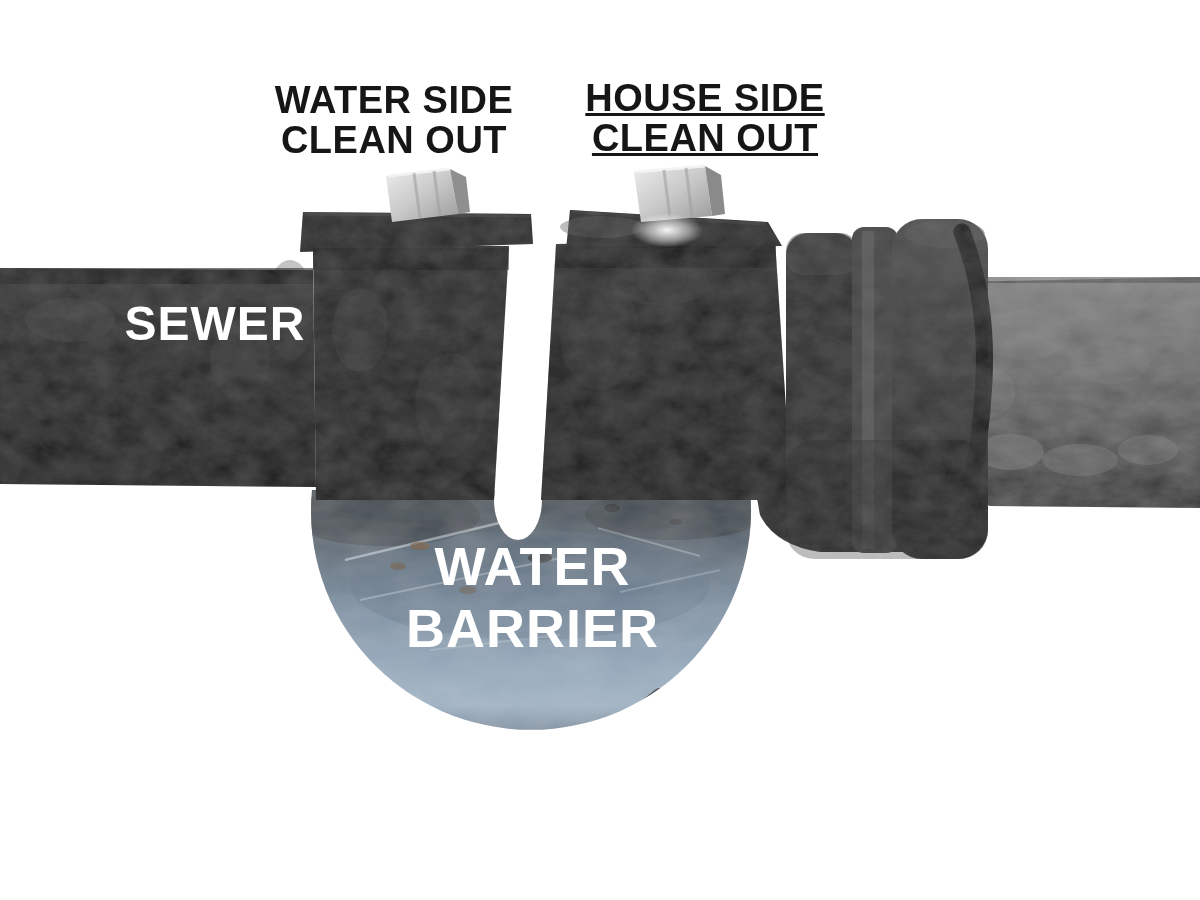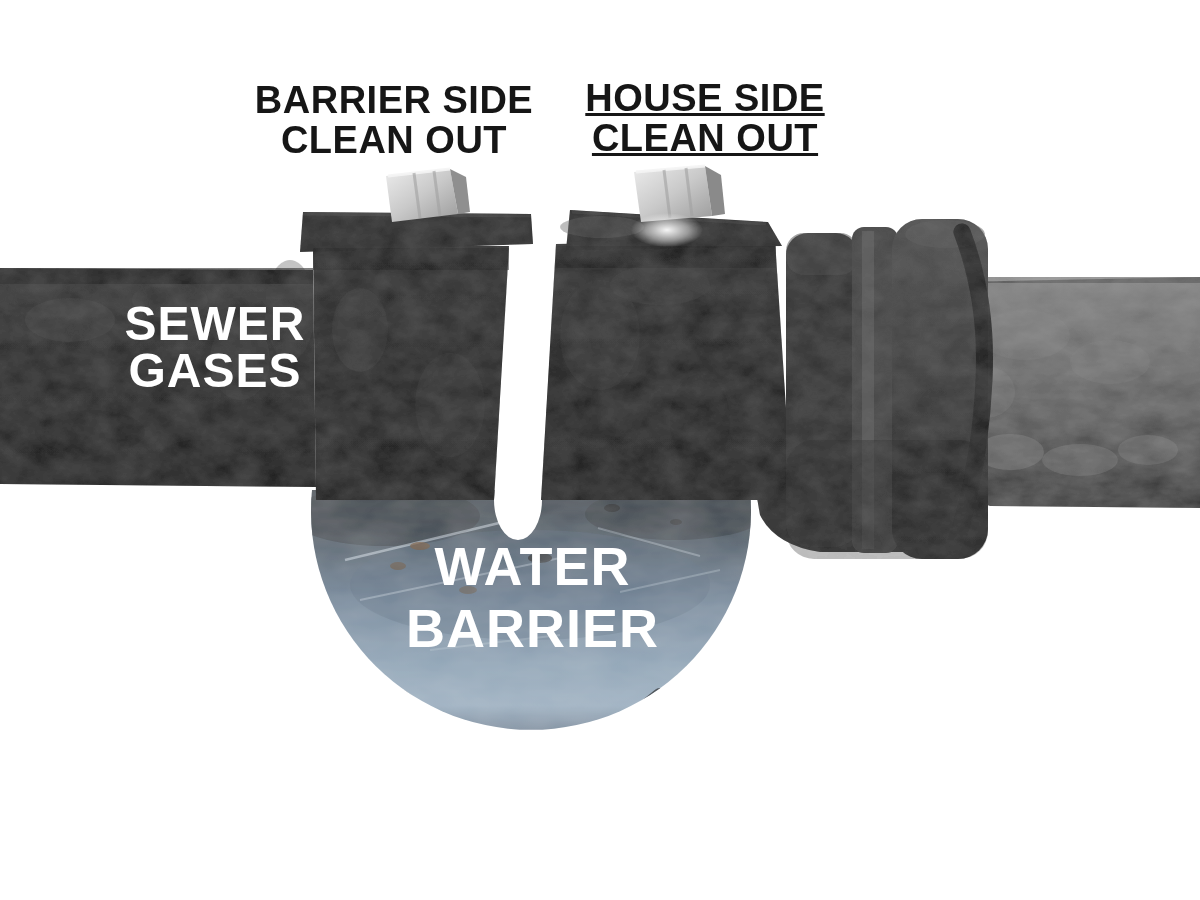--- a/index.html
+++ b/index.html
@@ -206,29 +206,28 @@
     <g>
       <polygon points="634,172 705,166 712,216 641,222" fill="url(#gNut)"></polygon>
       <polygon points="705,166 721,175 725,214 712,216" fill="#8a8a8a"></polygon>
       <path d="M636,172 L705,166" stroke="#f4f4f4" stroke-width="3" opacity="0.9" fill="none"></path>
       <path d="M664,170 L670,218 M686,168 L692,216" stroke="#a0a0a0" stroke-width="3" opacity="0.6" fill="none"></path>
       <ellipse cx="667" cy="230" rx="36" ry="17" fill="url(#gGlow)"></ellipse>
     </g>
   </svg>
 
   <div class="lbl lbl-dark" id="lbl-street">
-    <span>BARRIER SIDE</span>
+    <span>WATER SIDE</span>
     <span>CLEAN OUT</span>
   </div>
   <div class="lbl lbl-dark" id="lbl-house">
     <span>HOUSE SIDE</span>
     <span>CLEAN OUT</span>
   </div>
   <div class="lbl lbl-light" id="lbl-sewer">
     <span>SEWER</span>
-    <span>GASES</span>
   </div>
   <div class="lbl lbl-light" id="lbl-water">
     <span>WATER</span>
     <span>BARRIER</span>
   </div>
 
 </div>
 
 </body></html>

